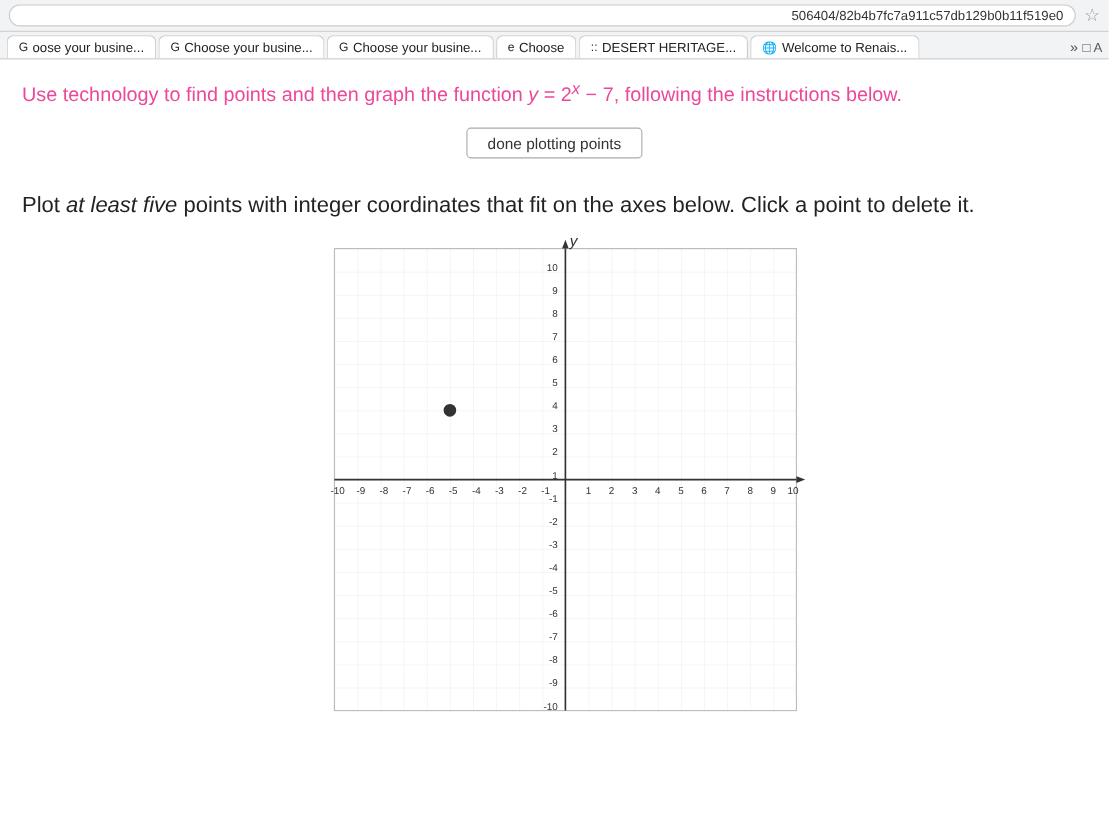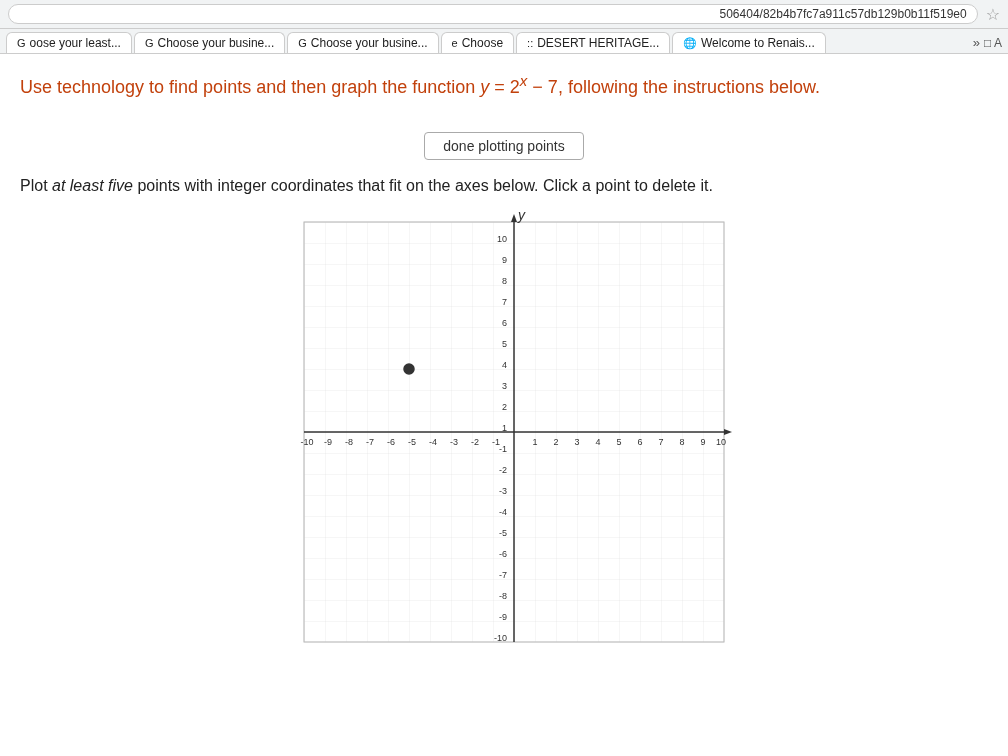--- a/index.html
+++ b/index.html
@@ -49,42 +49,42 @@
 
     
     .page-content {
       padding: 16px 20px;
       max-width: 1008px;
     }
 
     .main-question {
       font-size: 18px;
       line-height: 1.5;
-      margin-bottom: 31px;
-      color: #c2410c;
+      margin-bottom: 16px;
+      color: #ec4899;
     }
 
     .button-area {
       display: flex;
       justify-content: center;
-      margin-bottom: 14px;
+      margin-bottom: 28px;
     }
 
     .done-btn {
       border: 1px solid #aaa;
       background: #fff;
       border-radius: 4px;
       padding: 5px 18px;
       font-size: 14px;
       cursor: pointer;
       color: #333;
     }
 
     .instruction-text {
-      font-size: 16px;
+      font-size: 20px;
       margin-bottom: 14px;
       line-height: 1.5;
       color: #222;
     }
     .instruction-text em { font-style: italic; }
 
     
     .graph-wrapper {
       display: flex;
       justify-content: center;
@@ -106,21 +106,21 @@
 <body>
 
 <div class="browser-bar">
   <span style="flex:1; background:#fff; border:1px solid #ccc; border-radius:10px; padding:2px 10px; font-size:12px;">506404/82b4b7fc7a911c57db129b0b11f519e0</span>
   <span style="color:#999; font-size:16px;">☆</span>
 </div>
 
 <div class="tabs-bar">
   <div class="tab-item">
     <span class="tab-icon">G</span>
-    <span>oose your least...</span>
+    <span>oose your busine...</span>
   </div>
   <div class="tab-item">
     <span class="tab-icon">G</span>
     <span>Choose your busine...</span>
   </div>
   <div class="tab-item">
     <span class="tab-icon">G</span>
     <span>Choose your busine...</span>
   </div>
   <div class="tab-item">

